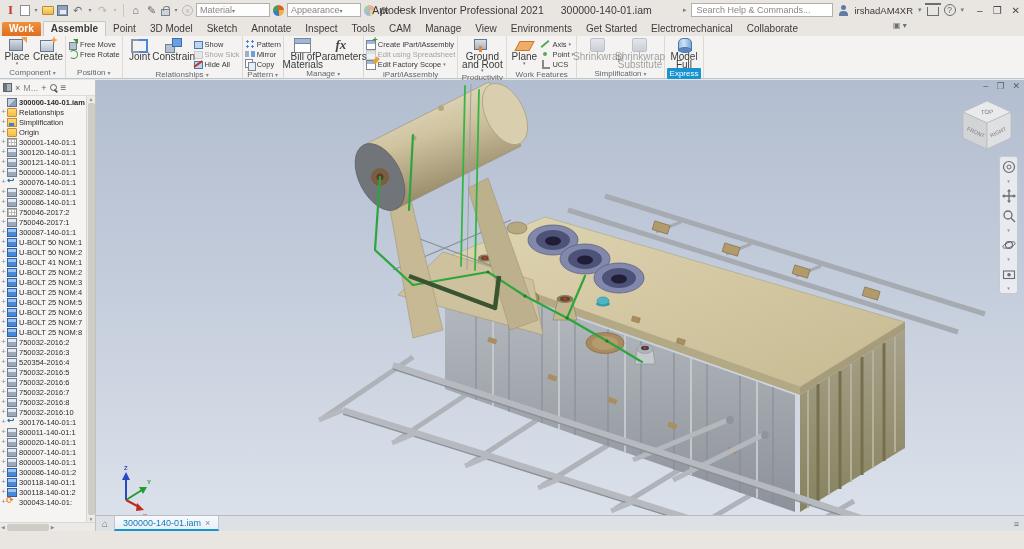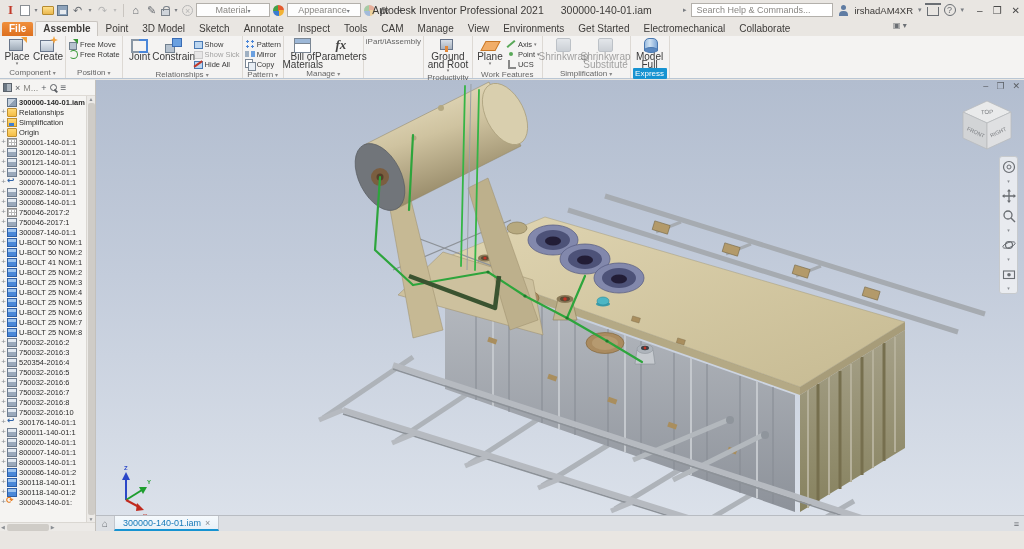--- a/index.html
+++ b/index.html
@@ -18,21 +18,21 @@
   .q-open{background:linear-gradient(#ffe08a,#eab84f);border:1px solid #b68a2e;width:12px;height:9px;border-radius:1px}
   .q-save{background:#8ea3bb;border:1px solid #5d7287;width:11px;height:11px}
   .q-save::after{content:"";position:absolute;left:2px;bottom:1px;width:6px;height:4px;background:#e8ecf0}
   .q-lock{background:#cfd4da;border:1px solid #7c838b;width:9px;height:7px;margin-top:4px}
   .q-lock::before{content:"";position:absolute;top:-4px;left:1px;width:5px;height:4px;border:1.5px solid #7c838b;border-bottom:none;border-radius:3px 3px 0 0}
   .q-target{border:1.5px solid #6b6f74;border-radius:50%;width:11px;height:11px}
   .q-target::after{content:"×";position:absolute;top:-1px;left:2px;font-size:9px}
   .q-wheel{width:11px;height:11px;border-radius:50%;background:conic-gradient(#e45b2e 0 25%,#f2b234 0 50%,#3a7bd0 0 75%,#43a147 0)}
   .q-caret{font-size:6px;color:#7a7e83;width:6px}
   .q-sep{width:1px;height:13px;background:#c9c5c0;margin:0 2px}
-  .q-combo{display:flex;align-items:center;justify-content:center;width:74px;height:14px;
+  .q-combo{display:flex;align-items:center;justify-content:flex-start;width:74px;height:14px;
      background:#fdfdfd;border:1px solid #b3b0ab;padding:0 3px;color:#8a8884;font-size:9px}
   .q-combo .cc{font-size:6px;color:#7a7e83}
   .q-fx{font:italic bold 11px "Liberation Serif",serif;color:#555}
   .title-center{position:absolute;left:0;right:0;text-align:center;font-size:10.5px;color:#3c3a38;pointer-events:none}
   .title-center .doc{margin-left:14px}
   .title-right{margin-left:auto;display:flex;align-items:center;gap:5px;z-index:2}
   .t-arrow{font-size:7px;color:#7a7e83}
   .searchbox{width:142px;height:14px;background:#fff;border:1px solid #b3b0ab;font-size:9px;padding:0 4px;color:#444}
   .searchbox::placeholder{color:#8a8884}
   .person{width:11px;height:11px;position:relative}
@@ -227,21 +227,21 @@
       <span class="winbtns">
         <span>–</span>
         <span>❐</span>
         <span>✕</span>
       </span>
     </div>
   </div>
 
   <div class="tabstrip">
 
-      <span class="rtab file">File</span>
+      <span class="rtab file">Work</span>
 
       <span class="rtab active">Assemble</span>
 
       <span class="rtab">Point</span>
 
       <span class="rtab">3D Model</span>
 
       <span class="rtab">Sketch</span>
 
       <span class="rtab">Annotate</span>
@@ -365,20 +365,37 @@
           <span class="bi bi-fx">fx</span>
           <span class="blabel">Parameters</span>
         </div>
       </div>
       <div class="rlabel">
         <span>Manage</span><span class="gcaret">▾</span>
       </div>
     </div>
 
     <div class="rgroup">
+      <div class="rbody">
+        <div class="smallcol">
+          <div class="smallbtn">
+            <span class="si si-ipc"></span>
+            <span>Create iPart/iAssembly</span>
+          </div>
+          <div class="smallbtn dis">
+            <span class="si si-sheet"></span>
+            <span>Edit using Spreadsheet</span>
+          </div>
+          <div class="smallbtn">
+            <span class="si si-scope"></span>
+            <span>Edit Factory Scope</span>
+            <span class="scaret">▾</span>
+          </div>
+        </div>
+      </div>
       <div class="rlabel">
         <span>iPart/iAssembly</span>
       </div>
     </div>
 
     <div class="rgroup">
       <div class="rbody">
         <div class="bigbtn" style="width:44px">
           <span class="bi bi-ground"></span>
           <span class="blabel">Ground and Root</span>

